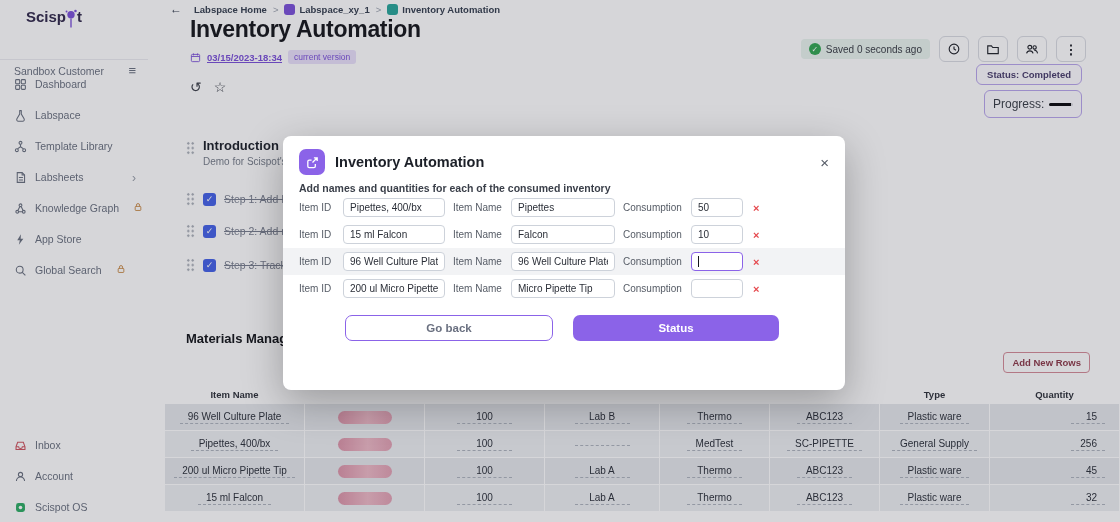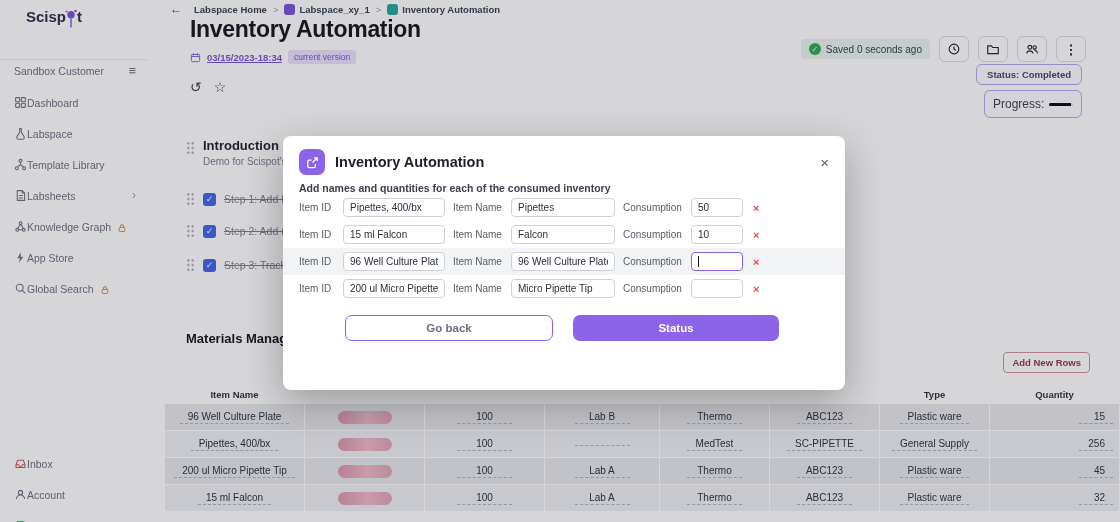--- a/index.html
+++ b/index.html
@@ -7,21 +7,21 @@
     font-family:"Liberation Sans", sans-serif; position:relative; }
 
   
   .sidebar { position:absolute; left:0; top:0; width:148px; height:100%; background:#fff; z-index:2; }
   .logo { padding:8px 0 0 26px; font-size:15px; font-weight:700; color:#332b4d; height:52px; display:flex; align-items:flex-start; cursor:pointer; }
   .logo svg { margin:0 0 0 -1px; }
   .workspace-row { position:absolute; top:59px; left:0; right:0; height:22px; border-top:1px solid #ececf1;
     display:flex; align-items:center; padding:0 12px 0 14px; font-size:10.5px; color:#6b7280; }
   .menu-glyph { margin-left:auto; font-size:13px; color:#6b7280; cursor:pointer; }
   #side-items { position:absolute; top:78px; left:0; right:0; }
-  .side-item { height:31px; display:flex; align-items:flex-end; padding:0 12px 0 14px; font-size:10.5px; color:#6b7280; gap:0; cursor:pointer; white-space:nowrap; }
+  .side-item { height:31px; display:flex; align-items:flex-start; padding:0 12px 0 14px; font-size:10.5px; color:#6b7280; gap:8px; cursor:pointer; white-space:nowrap; }
   .si-ic { display:flex; align-items:center; color:#6b7280; }
   .si-ic svg { width:13px; height:13px; }
   .si-lock { display:flex; margin-left:6px; color:var(--lock-amber,#c07a2e); }
   .si-lock svg { width:10px; height:10px; }
   .si-chev { margin-left:auto; color:#9aa0aa; font-size:12px; }
   #side-footer { position:absolute; bottom:-10px; left:0; right:0; }
 
   
   .main { position:absolute; left:148px; top:0; right:0; bottom:0; background:#fff; z-index:1; }
   .breadcrumb { position:absolute; top:2px; left:22px; display:flex; align-items:center; gap:6px; font-size:9.5px; color:#374151; font-weight:600; }
@@ -62,21 +62,21 @@
 
   
   .table { position:absolute; top:386px; left:17px; right:0; bottom:0; overflow:hidden; font-size:10px; color:#2d323b; }
   .t-row { display:flex; height:27px; }
   .t-row.head { height:18px; background:#fff; font-weight:700; font-size:9.5px; color:#30343c; }
   .t-row.r-odd  .t-cell { background:#e6e8ec; }
   .t-row.r-even .t-cell { background:#edeff2; }
   .t-cell { display:flex; align-items:center; justify-content:center; border-right:1px solid #fff; border-bottom:1px solid #fff; overflow:hidden; }
   .t-row.head .t-cell { background:#fff; }
   .c0{width:140px;} .c1{width:120px;} .c2{width:120px;} .c3{width:115px;} .c4{width:110px;} .c5{width:110px;} .c6{width:110px;} .c7{flex:1;}
-  .c7.val { justify-content:flex-end; padding-right:6px; }
+  .c7.val { justify-content:flex-end; padding-right:14px; }
   .cell-val { border-bottom:1px dashed #aeb4bd; padding:1px 8px; min-width:55px; text-align:center; white-space:nowrap; cursor:text; }
   .c7 .cell-val { min-width:34px; text-align:right; }
   .badge-pill { width:54px; height:13px; border-radius:7px; background:linear-gradient(90deg,#dd96aa,#eebac7 55%, #e2a2b4); cursor:pointer; }
 
   
   .overlay { position:absolute; inset:0; background:rgba(30,30,45,0.18); z-index:5; }
   .modal { position:absolute; left:283px; top:136px; width:562px; height:254px; background:#fff; border-radius:8px; z-index:6; box-shadow:0 12px 40px rgba(0,0,0,0.28); }
   .m-head { display:flex; align-items:center; gap:10px; padding:13px 16px 7px; }
   .m-appic { width:26px; height:26px; border-radius:7px; background:var(--btn-purple,#8b63e8); display:flex; align-items:center; justify-content:center; color:#fff; flex:none; }
   .m-appic svg { width:15px; height:15px; }

